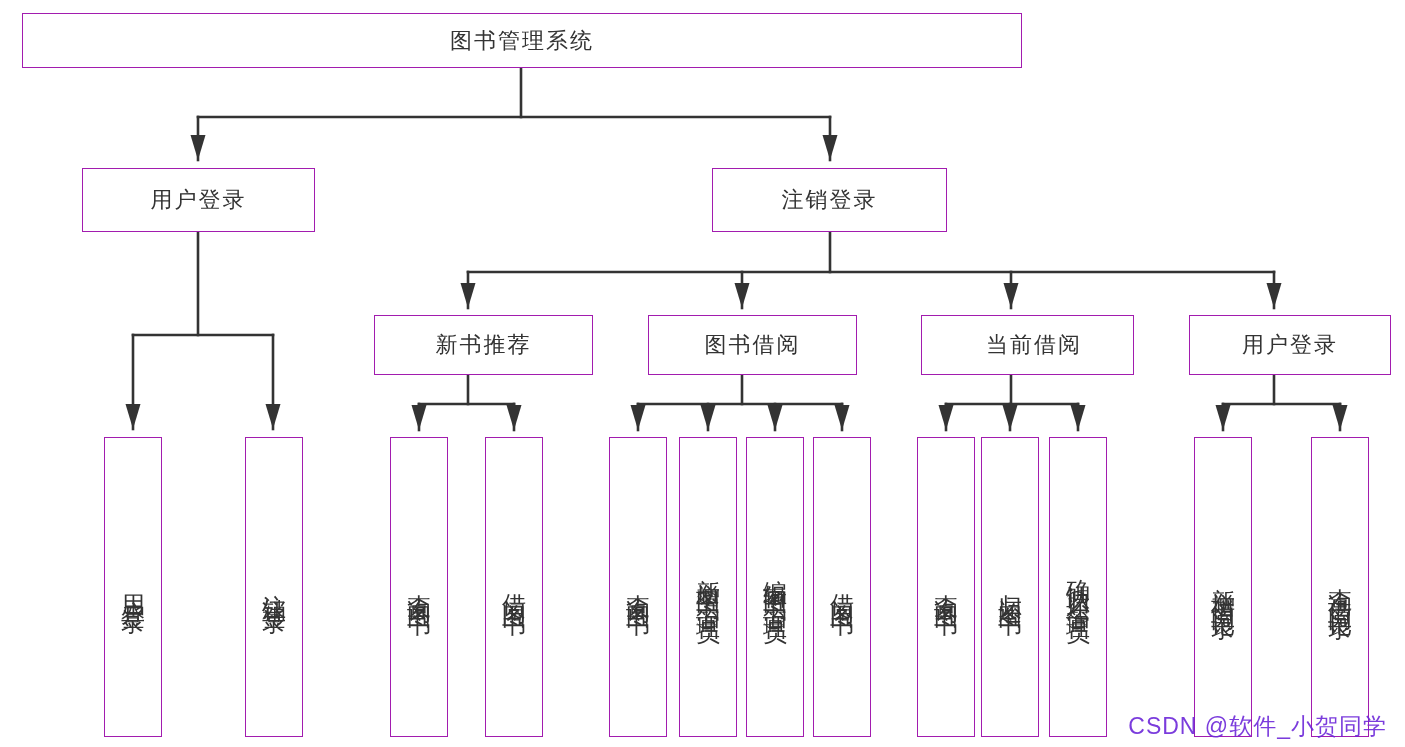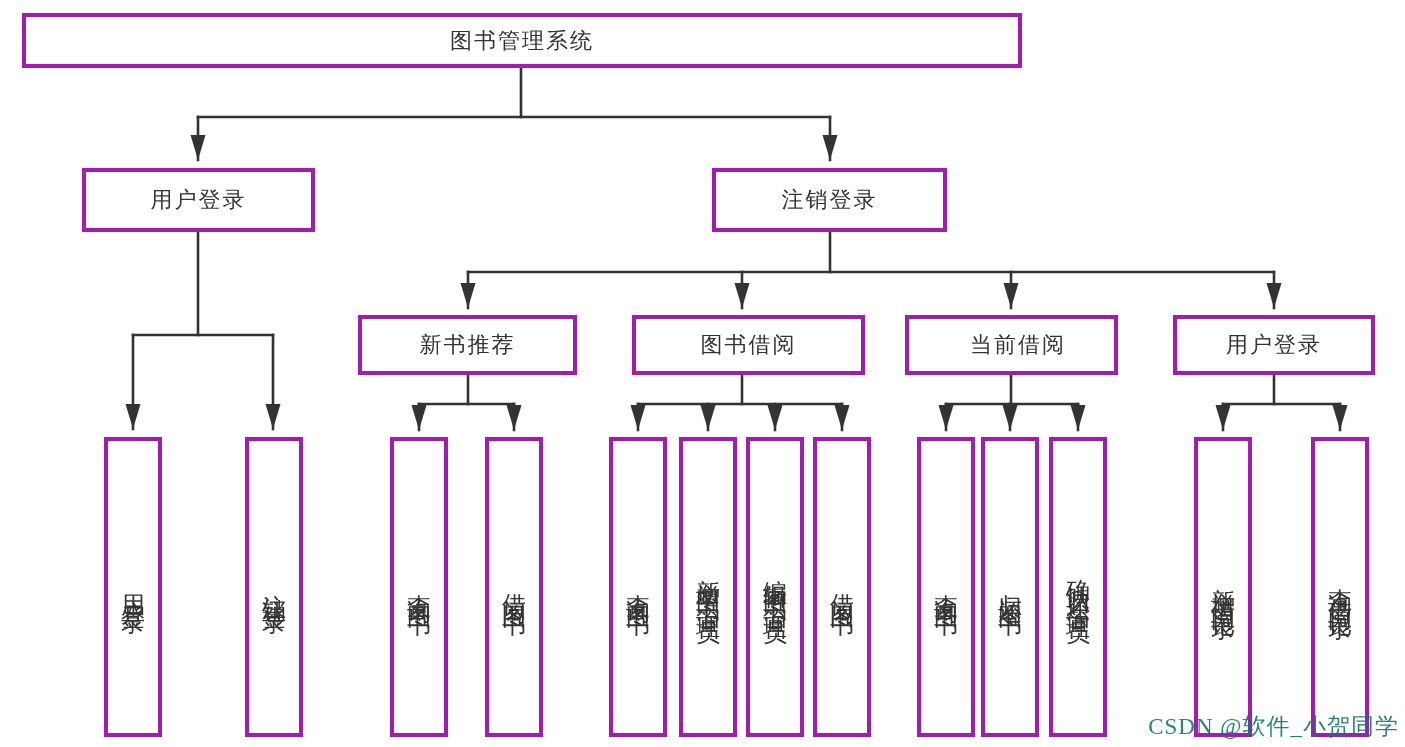--- a/index.html
+++ b/index.html
@@ -18,38 +18,38 @@
   #wires {
     position: absolute;
     left: 0;
     top: 0;
     width: 1405px;
     height: 747px;
   }
   .box {
     position: absolute;
     box-sizing: border-box;
-    border: 4px solid #a21caf;
+    border: 1px solid #a21caf;
     background: #ffffff;
     color: #333333;
     display: flex;
     align-items: center;
     justify-content: center;
   }
   .hbox {
     font-size: 22px;
     letter-spacing: 2px;
     white-space: nowrap;
   }
   .root-box  { left: 22px;   top: 13px;  width: 1000px; height: 55px; }
   .l2a       { left: 82px;   top: 168px; width: 233px;  height: 64px; }
   .l2b       { left: 712px;  top: 168px; width: 235px;  height: 64px; }
-  .l3        { top: 315px; height: 60px; }
+  .l3        { top: 315px; height: 60px; margin-left: 16px; }
   .l3a { left: 358px;  width: 219px; }
-  .l3b { left: 632px;  width: 233px; }
+  .l3b { left: 632px;  width: 209px; }
   .l3c { left: 905px;  width: 213px; padding-left: 13px; }
   .l3d { left: 1173px; width: 202px; }
   .leaf {
     top: 437px;
     width: 58px;
     height: 300px;
   }
   .leaf span {
     writing-mode: vertical-rl;
     text-orientation: mixed;
@@ -67,29 +67,28 @@
   .lf6  { left: 679px; }
   .lf7  { left: 746px; }
   .lf8  { left: 813px; }
   .lf9  { left: 917px; }
   .lf10 { left: 981px; }
   .lf11 { left: 1049px; }
   .lf12 { left: 1194px; }
   .lf13 { left: 1311px; }
   .watermark {
     position: absolute;
-    right: 6px;
+    right: 18px;
     top: 711px;
     font-size: 23px;
     letter-spacing: 1px;
-    color: #0f766e;
+    color: #6d28d9;
     opacity: 0.9;
     white-space: nowrap;
     z-index: 5;
-    font-family: Liberation Serif, serif;
   }
   line { stroke: #333333; stroke-width: 2.6; stroke-linecap: square; }
 </style>
 </head>
 <body>
 
 <div id="canvas">
 
   <svg id="wires" viewBox="0 0 1405 747" xmlns="http://www.w3.org/2000/svg">
     <defs>

